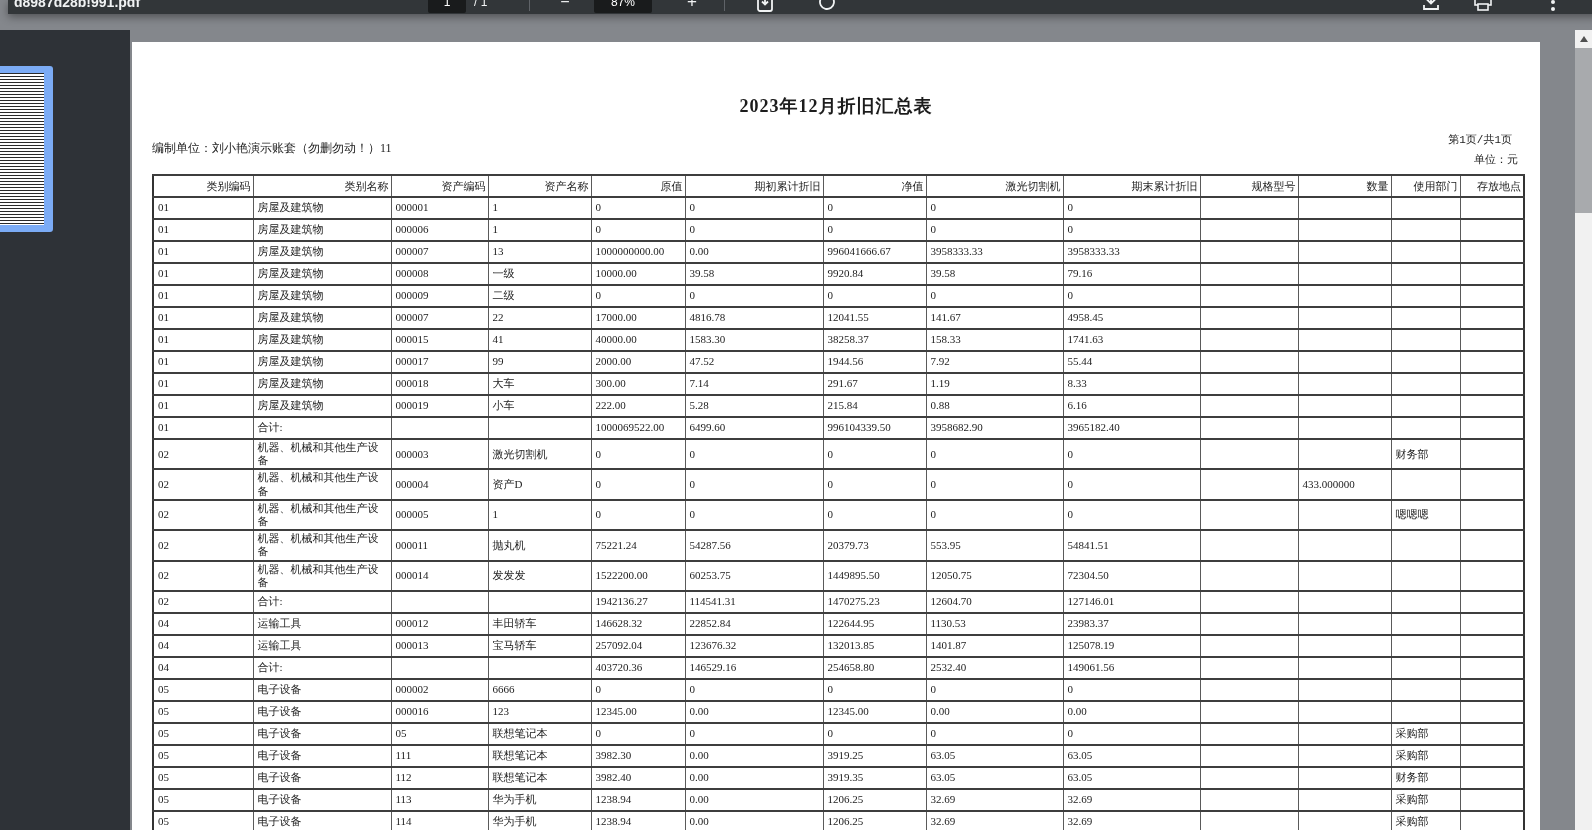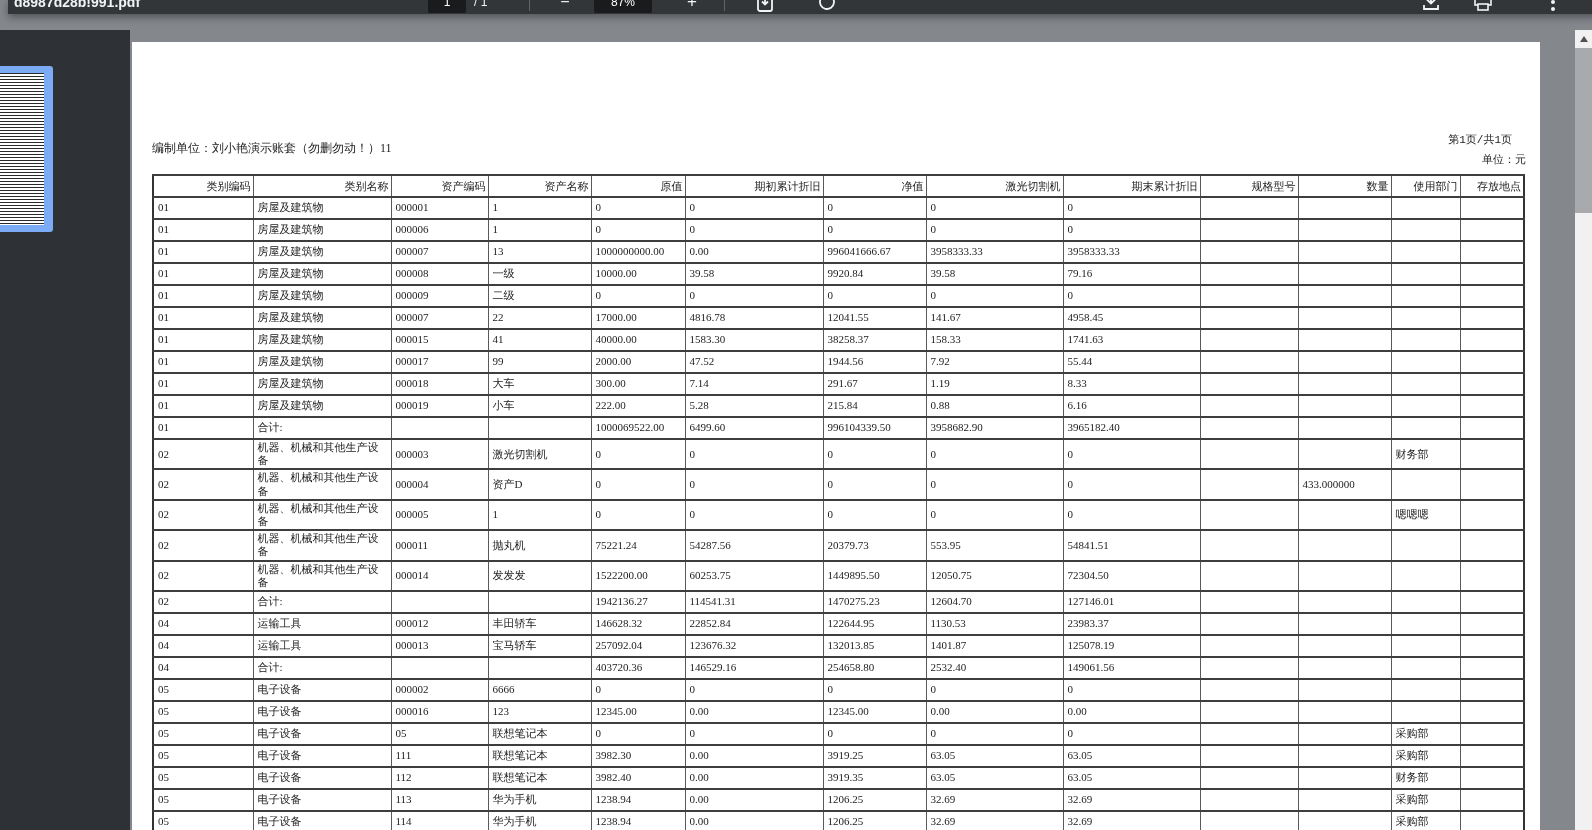--- a/index.html
+++ b/index.html
@@ -38,21 +38,21 @@
 
   
   .content-bg { position:absolute; left:130px; top:30px; width:1446px; height:800px;
                 background:#84878c; }
   .page { position:absolute; left:132px; top:42px; width:1408px; height:980px; background:#ffffff;
           font-family:"Liberation Serif","DejaVu Serif",serif; color:#1c1c1c; z-index:6; }
   .doc-title { position:absolute; top:52px; left:0; width:100%; text-align:center;
                font-size:18px; font-weight:bold; letter-spacing:1px; }
   .meta-left { position:absolute; top:98px; left:20px; font-size:12px; }
   .meta-pageinfo { position:absolute; top:90px; right:28px; font-size:11px;font-family:Liberation Mono, monospace; }
-  .meta-unit { position:absolute; top:110px; right:14px; font-size:11px; }
+  .meta-unit { position:absolute; top:110px; right:22px; font-size:11px; }
 
   
   table.dep { position:absolute; left:20px; top:132px; width:1371px;
               border-collapse:collapse; table-layout:fixed;
               font-size:11px; }
   table.dep th, table.dep td { border-top:2px solid #3e3e3e; border-bottom:2px solid #3e3e3e;
               border-left:1px solid #5a5a5a; border-right:1px solid #5a5a5a;
               overflow:hidden; white-space:normal; }
   table.dep { border:2px solid #333; }
   table.dep th { height:22px; font-weight:normal; text-align:right; padding:0 2px; }
@@ -126,20 +126,21 @@
 
   <div class="sidebar">
     <div class="thumb-frame">
       <div class="thumb-page"></div>
     </div>
   </div>
 
   <div class="content-bg"></div>
 
   <div class="page">
+    <div class="doc-title">2023年12月折旧汇总表</div>
     <div class="meta-left">编制单位：刘小艳演示账套（勿删勿动！）11</div>
     <div class="meta-pageinfo">第1页/共1页</div>
     <div class="meta-unit">单位：元</div>
 
     <table class="dep">
       <colgroup>
           <col style="width: 100px;">
           <col style="width: 138px;">
           <col style="width: 97px;">
           <col style="width: 103px;">

